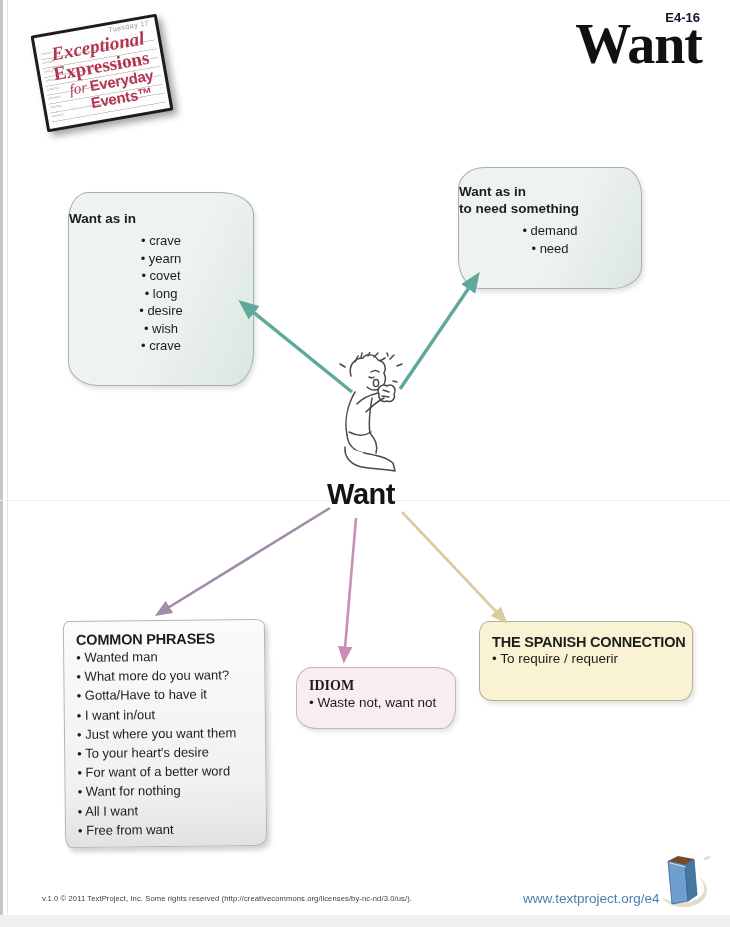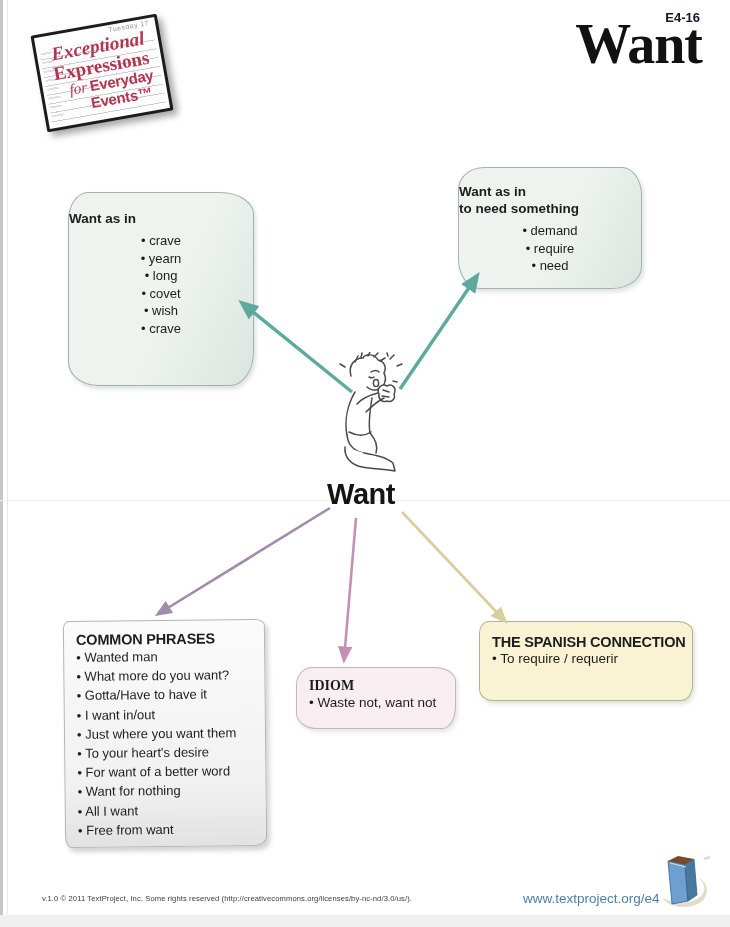--- a/index.html
+++ b/index.html
@@ -149,32 +149,32 @@
 </div>
 
 <div class="doc-code">E4-16</div>
 <div class="doc-title">Want</div>
 
 <div class="bubble bubble-green box-longing">
   <div class="bh">Want as in</div>
   <div class="spacer6"></div>
   <div class="bi-center">crave</div>
   <div class="bi-center">yearn</div>
+  <div class="bi-center">covet</div>
   <div class="bi-center">long</div>
-  <div class="bi-center">covet</div>
+  <div class="bi-center">desire</div>
   <div class="bi-center">wish</div>
   <div class="bi-center">crave</div>
 </div>
 
 <div class="bubble bubble-green box-need">
   <div class="bh">Want as in</div>
   <div class="bh">to need something</div>
   <div class="spacer6"></div>
   <div class="bi-center">demand</div>
-  <div class="bi-center">require</div>
   <div class="bi-center">need</div>
 </div>
 
 <div class="figure-wrap">
   <svg width="92" height="126" viewBox="0 0 92 126">
     <g fill="none" stroke="#4a4a4a" stroke-width="1.5" stroke-linecap="round" stroke-linejoin="round">
 
       <path d="M31,24 C28,14 34,6 43,6 C46,1 55,2 58,8 C64,9 67,15 64,21" fill="#ffffff"></path>
       <path d="M35,10 l3,-6 M41,6 l1,-5 M48,4 l2,-4 M54,5 l4,-4 M60,9 l5,-3"></path>
 

